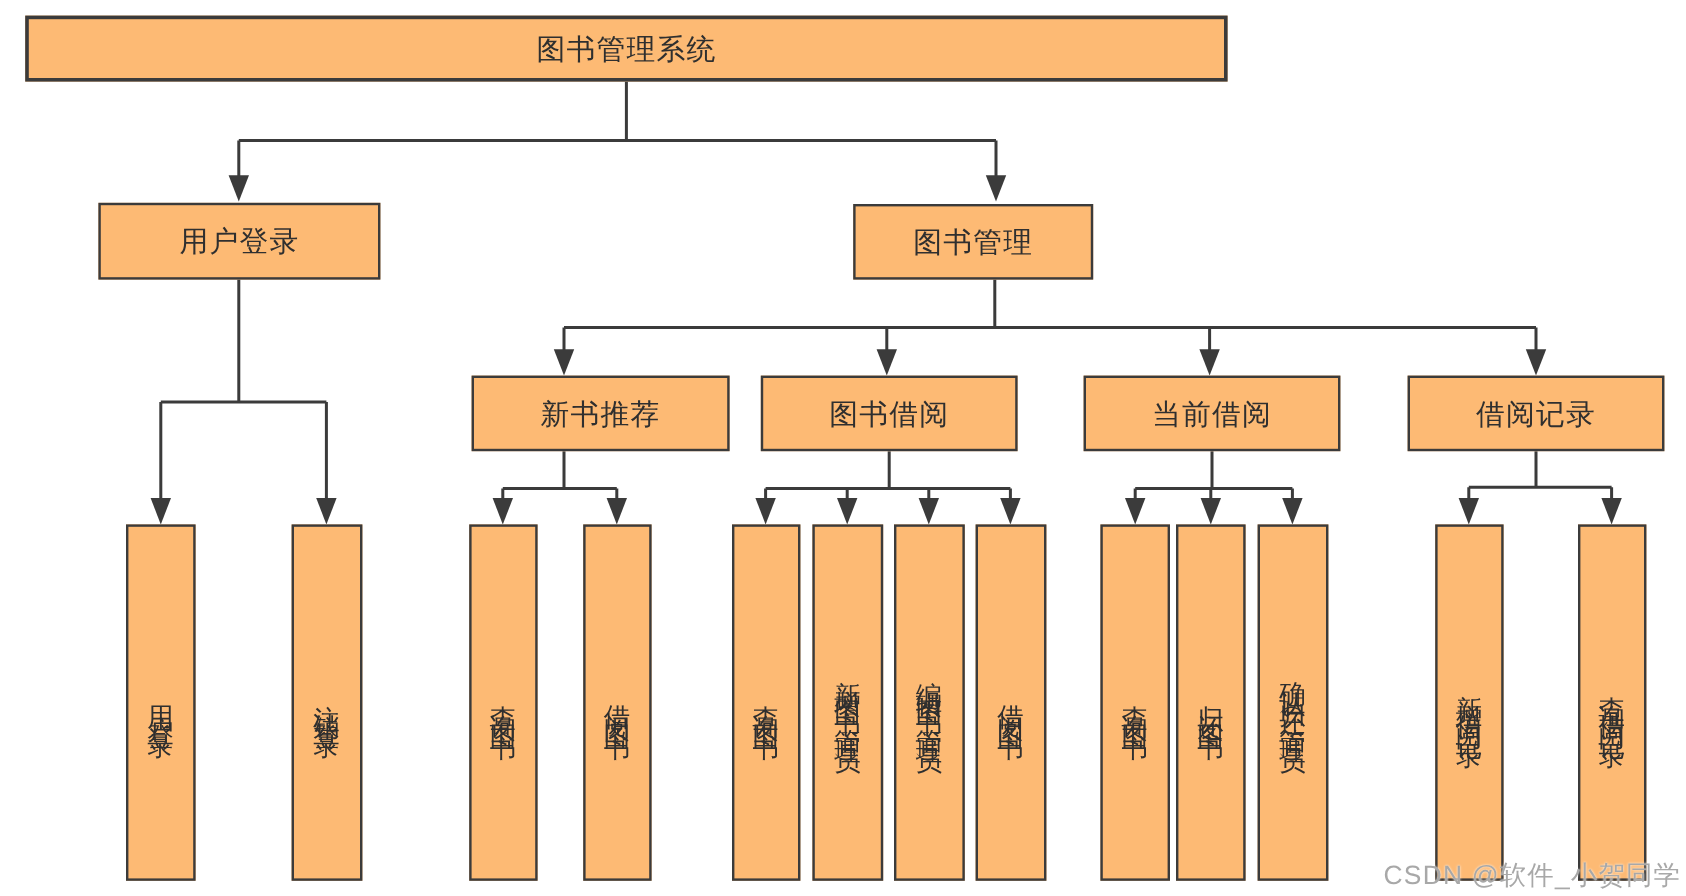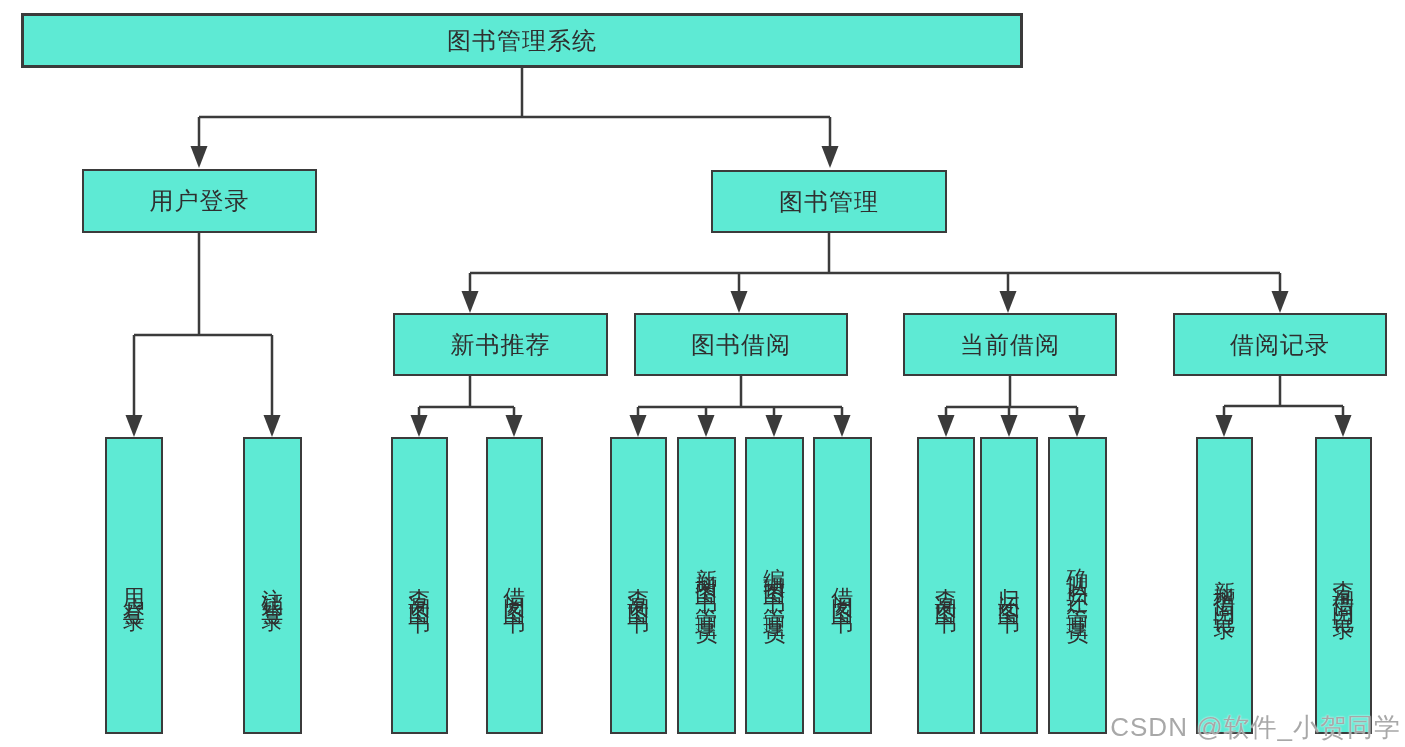--- a/index.html
+++ b/index.html
@@ -26,21 +26,21 @@
   }
   svg.connectors polygon {
     fill: var(--line, #3b3b3b);
     stroke: none;
   }
 
   .node {
     position: absolute;
     box-sizing: border-box;
     border: 2.5px solid var(--line, #3b3b3b);
-    background: #5eead4;
+    background: #fdba74;
     display: flex;
     align-items: center;
     justify-content: center;
     z-index: 2;
     color: var(--text, #2f2f2f);
   }
   .node.top-node { border-width: 3px; }
 
   .hnode span {
     font-size: 24px;
@@ -54,21 +54,21 @@
     font-size: 22px;
     line-height: 1.15;
     letter-spacing: 8px;
     white-space: nowrap;
   }
 
   .watermark {
     position: absolute;
     right: 4px;
     bottom: 2px;
-    font-size: 26px;
+    font-size: 22px;
     color: var(--watermark, #a8a8a8);
     letter-spacing: 1px;
     z-index: 3;
     text-shadow: 0 0 2px #ffffff;
     white-space: nowrap;
   }
 </style>
 </head>
 <body>
 
@@ -112,21 +112,21 @@
       </g>
   </svg>
 
   <div class="node hnode top-node" style="left:21px; top:13px; width:1002px; height:55px;">
     <span>图书管理系统</span>
   </div>
 
   <div class="node hnode" style="left:82px; top:169px; width:235px; height:64px;">
     <span>用户登录</span>
   </div>
-  <div class="node hnode" style="left:711px; top:170px; width:236px; height:63px;">
+  <div class="node hnode" style="left:711px; top:170px; width:200px; height:63px;">
     <span>图书管理</span>
   </div>
 
   <div class="node hnode" style="left:363px; top:313px; width:215px; height:63px;margin-left:30px;">
     <span>新书推荐</span>
   </div>
   <div class="node hnode" style="left:634px; top:313px; width:214px; height:63px;font-family:Liberation Serif, serif;">
     <span>图书借阅</span>
   </div>
   <div class="node hnode" style="left:903px; top:313px; width:214px; height:63px;justify-content:center;">

